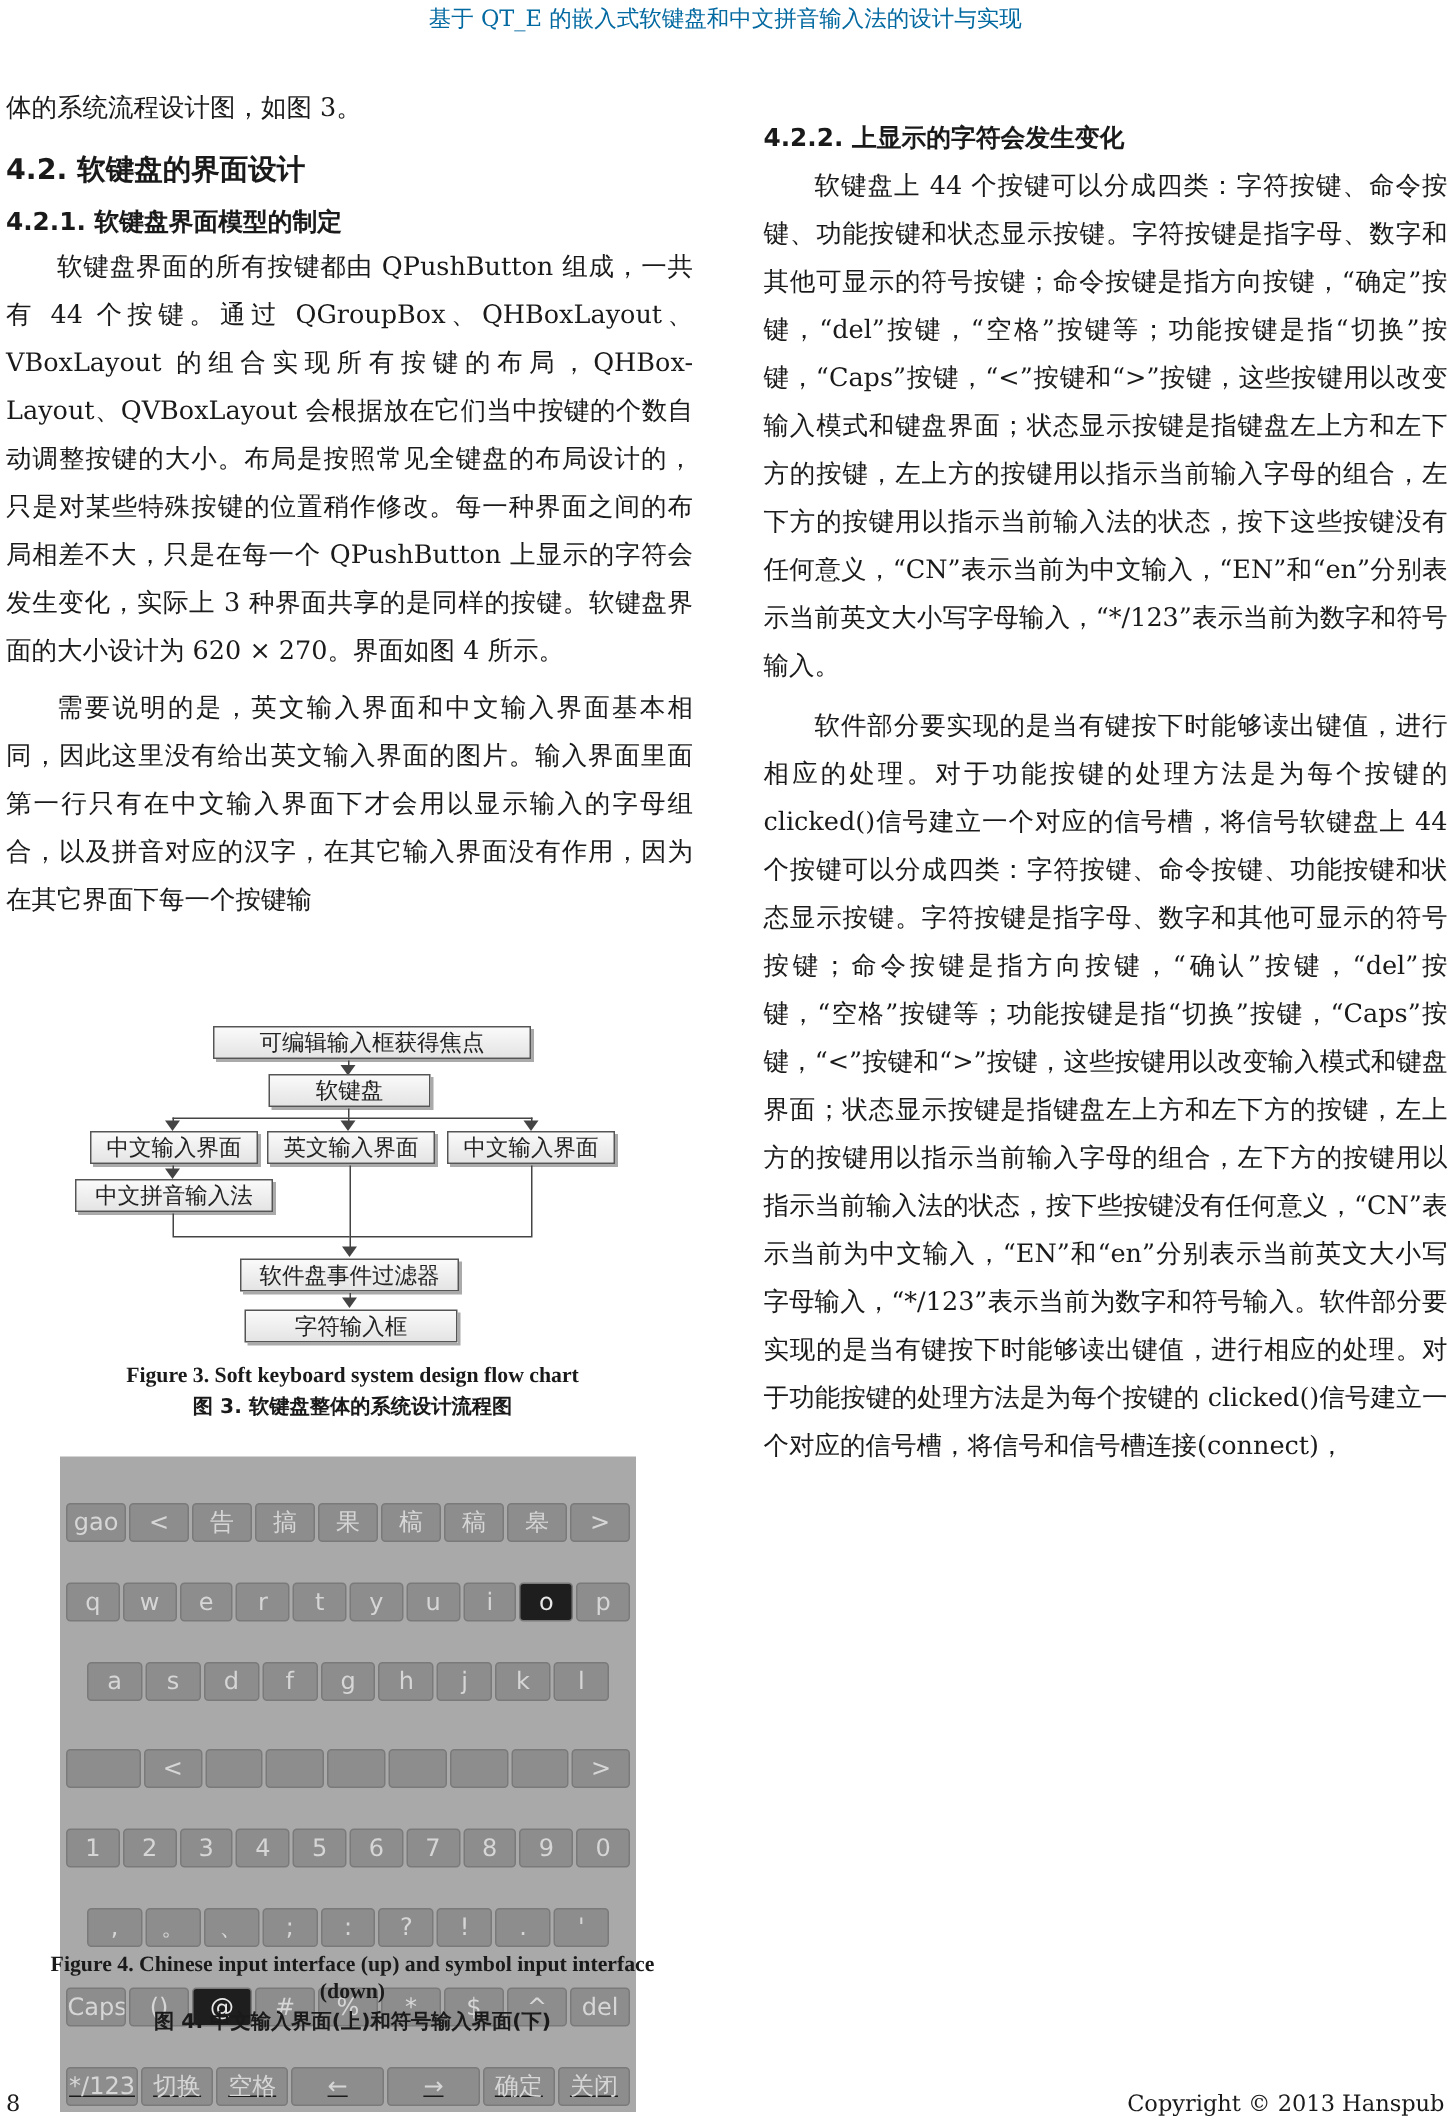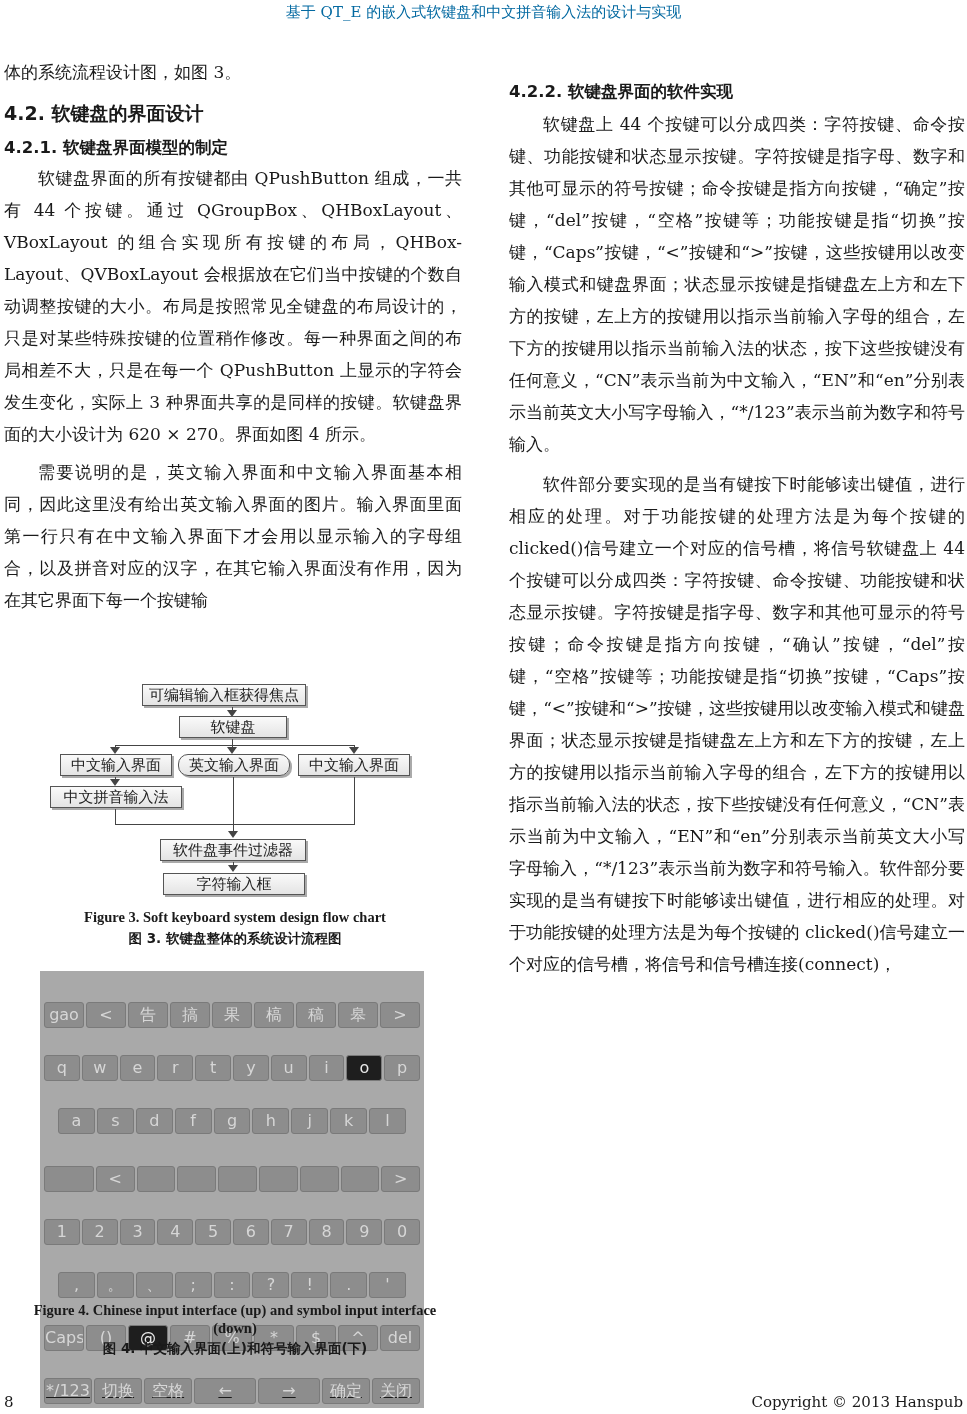--- a/index.html
+++ b/index.html
@@ -44,36 +44,36 @@
 
 <div class="col col-left">
   <p class="body">体的系统流程设计图，如图 3。</p>
   <h2 class="sec">4.2.  软键盘的界面设计</h2>
   <h3 class="subsec">4.2.1.  软键盘界面模型的制定</h3>
   <p class="body indent">软键盘界面的所有按键都由 QPushButton 组成，一共有 44 个按键。通过 QGroupBox、QHBoxLayout、VBoxLayout 的组合实现所有按键的布局，QHBox-Layout、QVBoxLayout 会根据放在它们当中按键的个数自动调整按键的大小。布局是按照常见全键盘的布局设计的，只是对某些特殊按键的位置稍作修改。每一种界面之间的布局相差不大，只是在每一个 QPushButton 上显示的字符会发生变化，实际上 3 种界面共享的是同样的按键。软键盘界面的大小设计为 620 × 270。界面如图 4 所示。</p>
   <p class="body indent" style="margin-top:6px">需要说明的是，英文输入界面和中文输入界面基本相同，因此这里没有给出英文输入界面的图片。输入界面里面第一行只有在中文输入界面下才会用以显示输入的字母组合，以及拼音对应的汉字，在其它输入界面没有作用，因为在其它界面下每一个按键输</p>
 </div>
 
 <div class="flow">
-  <div class="fbox" style="left:102px; top:9px; width:164px;">可编辑输入框获得焦点</div>
+  <div class="fbox" style="left:102px; top:9px; width:212px;">可编辑输入框获得焦点</div>
   <div class="fline" style="left:192px; top:32px; width:1px; height:6px;"></div>
   <div class="farrow" style="left:187px; top:35px;"></div>
 
   <div class="fbox" style="left:139px; top:41px; width:108px;">软键盘</div>
   <div class="fline" style="left:192px; top:64px; width:1px; height:6px;"></div>
   <div class="fline" style="left:75px; top:70px; width:240px; height:1px;"></div>
   <div class="fline" style="left:75px; top:70px; width:1px; height:6px;"></div>
   <div class="fline" style="left:314px; top:70px; width:1px; height:6px;"></div>
   <div class="fline" style="left:192px; top:70px; width:1px; height:6px;"></div>
   <div class="farrow" style="left:70px; top:72px;"></div>
   <div class="farrow" style="left:187px; top:72px;"></div>
   <div class="farrow" style="left:309px; top:72px;"></div>
 
   <div class="fbox" style="left:20px; top:79px; width:112px;">中文输入界面</div>
-  <div class="fbox" style="left:138px; top:79px; width:112px;border-radius:10px;">英文输入界面</div>
+  <div class="fbox" style="left:138px; top:79px; width:112px;">英文输入界面</div>
   <div class="fbox" style="left:258px; top:79px; width:112px;">中文输入界面</div>
 
   <div class="fline" style="left:75px; top:102px; width:1px; height:6px;"></div>
   <div class="farrow" style="left:70px; top:104px;"></div>
   <div class="fbox" style="left:10px; top:111px; width:132px;">中文拼音输入法</div>
 
   <div class="fline" style="left:75px; top:134px; width:1px; height:15px;"></div>
   <div class="fline" style="left:75px; top:149px; width:118px; height:1px;"></div>
   <div class="fline" style="left:193px; top:102px; width:1px; height:59px;"></div>
   <div class="fline" style="left:314px; top:102px; width:1px; height:47px;"></div>
@@ -201,19 +201,19 @@
     <div class="key">确定</div>
     <div class="key">关闭</div>
   </div>
 </div>
 
 <div class="caption" style="top:1301px;">Figure 4. Chinese input interface (up) and symbol input interface</div>
 <div class="caption" style="top:1319px;">(down)</div>
 <div class="caption caption-cn" style="top:1339px;">图 4.  中文输入界面(上)和符号输入界面(下)</div>
 
 <div class="col col-right">
-  <h3 class="subsec" style="margin-top:22px; margin-bottom:2px;">4.2.2.  软键盘界面的软件实现</h3>
+  <h3 class="subsec" style="margin-top:22px; margin-bottom:2px;">4.2.2.  上显示的字符会发生变化</h3>
   <p class="body indent">软键盘上 44 个按键可以分成四类：字符按键、命令按键、功能按键和状态显示按键。字符按键是指字母、数字和其他可显示的符号按键；命令按键是指方向按键，“确定”按键，“del”按键，“空格”按键等；功能按键是指“切换”按键，“Caps”按键，“&lt;”按键和“&gt;”按键，这些按键用以改变输入模式和键盘界面；状态显示按键是指键盘左上方和左下方的按键，左上方的按键用以指示当前输入字母的组合，左下方的按键用以指示当前输入法的状态，按下这些按键没有任何意义，“CN”表示当前为中文输入，“EN”和“en”分别表示当前英文大小写字母输入，“*/123”表示当前为数字和符号输入。</p>
   <p class="body indent" style="margin-top:8px">软件部分要实现的是当有键按下时能够读出键值，进行相应的处理。对于功能按键的处理方法是为每个按键的 clicked()信号建立一个对应的信号槽，将信号软键盘上 44 个按键可以分成四类：字符按键、命令按键、功能按键和状态显示按键。字符按键是指字母、数字和其他可显示的符号按键；命令按键是指方向按键，“确认”按键，“del”按键，“空格”按键等；功能按键是指“切换”按键，“Caps”按键，“&lt;”按键和“&gt;”按键，这些按键用以改变输入模式和键盘界面；状态显示按键是指键盘左上方和左下方的按键，左上方的按键用以指示当前输入字母的组合，左下方的按键用以指示当前输入法的状态，按下些按键没有任何意义，“CN”表示当前为中文输入，“EN”和“en”分别表示当前英文大小写字母输入，“*/123”表示当前为数字和符号输入。软件部分要实现的是当有键按下时能够读出键值，进行相应的处理。对于功能按键的处理方法是为每个按键的 clicked()信号建立一个对应的信号槽，将信号和信号槽连接(connect)，</p>
 </div>
 
 <div class="page-num">8</div>
 <div class="copyright">Copyright © 2013 Hanspub</div>
 
 </body></html>

